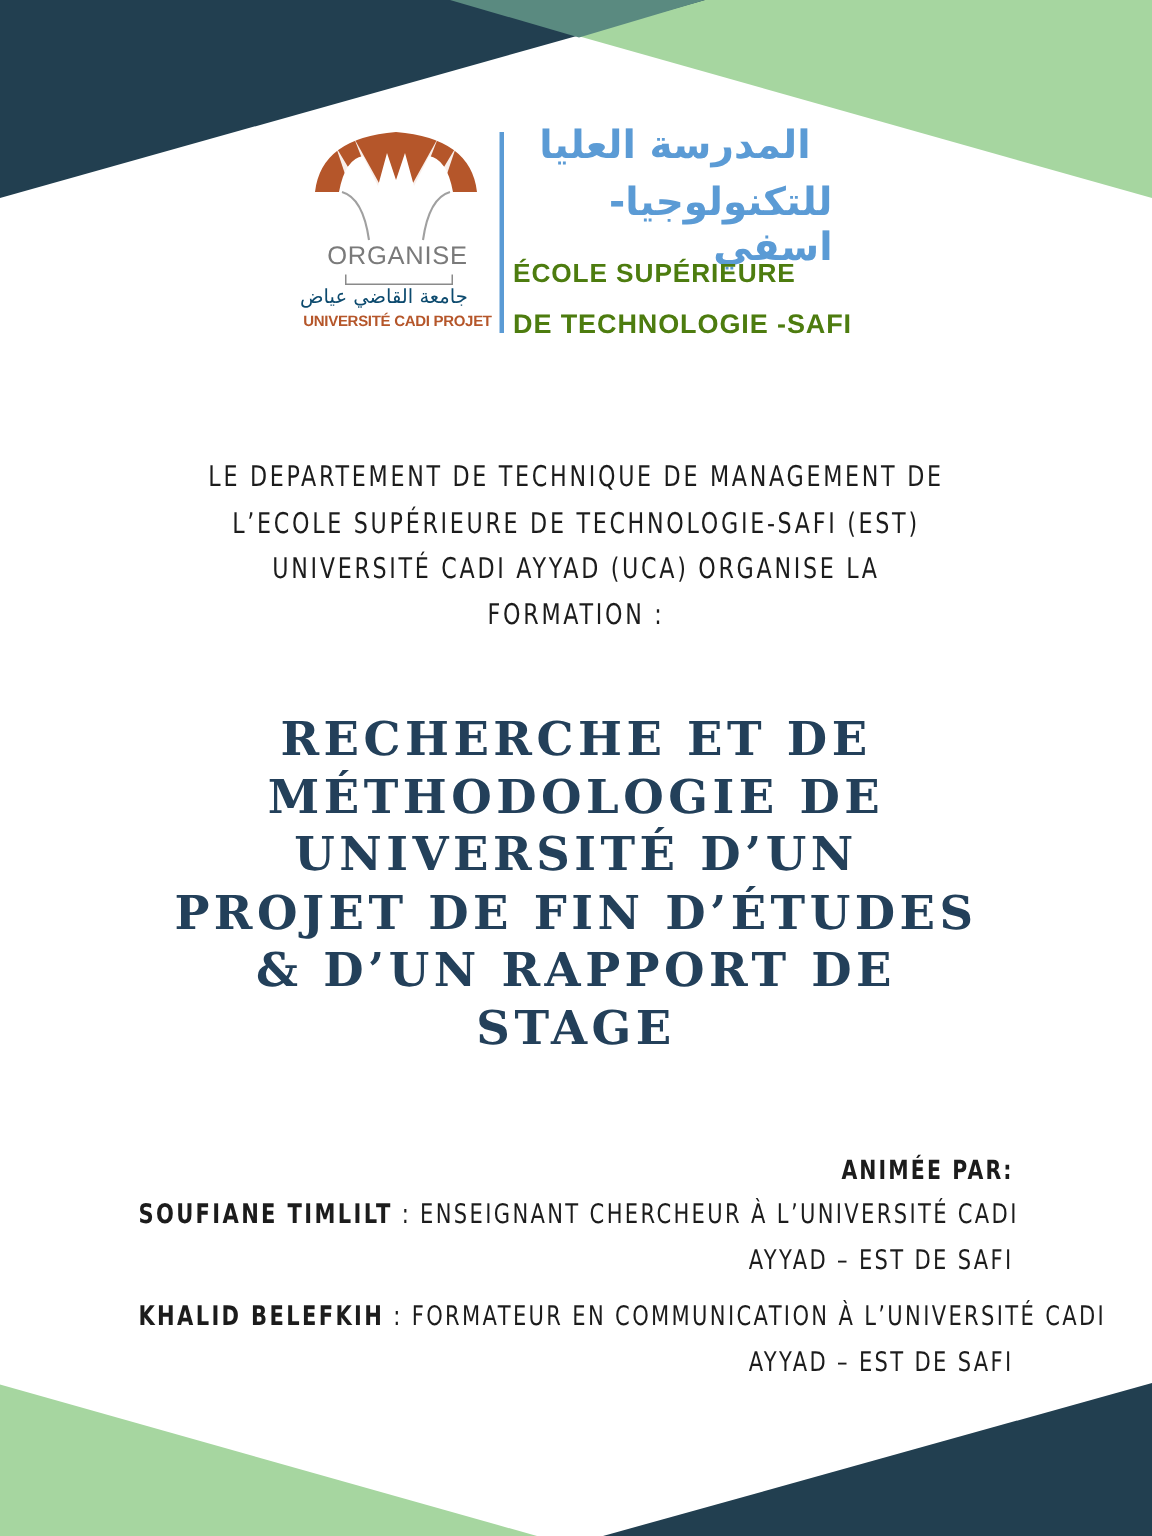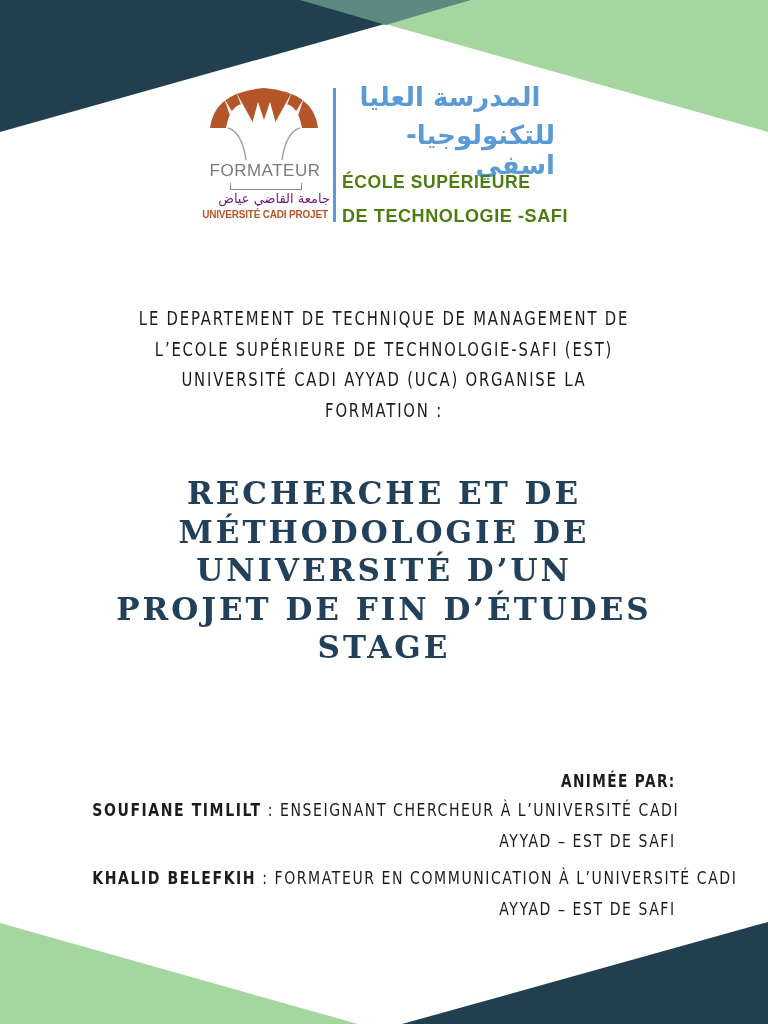--- a/index.html
+++ b/index.html
@@ -16,22 +16,22 @@
   .ucA { position: absolute; left: 0; top: 0; width: 130px; height: 145px; }
   .uca-emblem { position: absolute; left: 6px; top: 2px; width: 116px; height: 92px; }
   .uca-city {
     position: absolute; left: 0; top: 79px; width: 130px; text-align: center;
     font-family: "Liberation Sans", sans-serif; font-size: 17px; letter-spacing: 0.5px;
     color: #7a7a7a; font-weight: normal;
   }
   .uca-underline { position: absolute; left: 30px; top: 101px; width: 70px; height: 6px;
     border: 1px solid #8a8a8a; border-top: none; }
   .uca-arabic {
-    position: absolute; left: 0; top: 109px; width: 130px; text-align: right;
-    font-family: "DejaVu Sans", sans-serif; font-size: 13px; color: #701a75; direction: rtl;
+    position: absolute; left: 0; top: 109px; width: 130px; text-align: left;
+    font-family: "DejaVu Sans", sans-serif; font-size: 13px; color: #0c4a6e; direction: rtl;
   }
   .uca-latin {
     position: absolute; left: 0; top: 127px; width: 130px; text-align: center;
     font-family: "Liberation Sans", sans-serif; font-size: 10px; font-weight: bold;
     color: #b5562a; letter-spacing: -0.2px;
   }
   .logo-divider { position: absolute; left: 133px; top: 6px; width: 3px; height: 134px; background: #5b9bd5; }
   .est-ar1, .est-ar2 {
     position: absolute; left: 145px; width: 210px; text-align: right; direction: rtl;
     font-family: "DejaVu Sans", sans-serif; color: #5b9bd5; font-size: 26px; font-weight: bold;
@@ -92,21 +92,21 @@
 <div class="content">
 
   <div class="logo-block">
     <div class="ucA">
       <svg class="uca-emblem" viewBox="0 0 116 92" xmlns="http://www.w3.org/2000/svg">
         <path d="M4,44 Q8,8 58,4 Q108,8 112,44 L96,44 Q92,22 80,20 L70,40 L64,18 L58,36 L52,18 L46,40 L36,20 Q24,22 20,44 Z" fill="#b5562a"></path>
         <path d="M18,14 L36,44 L28,44 Z M98,14 L80,44 L88,44 Z" fill="#ffffff" opacity="0.9"></path>
         <path d="M30,8 L50,44 L44,44 Z M86,8 L66,44 L72,44 Z" fill="#ffffff" opacity="0.9"></path>
         <path d="M22,44 Q36,48 40,76 M94,44 Q80,48 76,76" stroke="#a0a0a0" stroke-width="1.4" fill="none"></path>
       </svg>
-      <div class="uca-city">FORMATEUR</div>
+      <div class="uca-city">ORGANISE</div>
       <div class="uca-underline"></div>
       <div class="uca-arabic">جامعة القاضي عياض</div>
       <div class="uca-latin">UNIVERSITÉ CADI PROJET</div>
     </div>
     <div class="logo-divider"></div>
     <div class="est-ar1">المدرسة العليا</div>
     <div class="est-ar2">للتكنولوجيا- اسفي</div>
     <div class="est-fr1">ÉCOLE SUPÉRIEURE</div>
     <div class="est-fr2">DE TECHNOLOGIE -SAFI</div>
   </div>
@@ -116,20 +116,21 @@
     <span class="intro-line">L’ECOLE SUPÉRIEURE DE TECHNOLOGIE-SAFI (EST)</span>
     <span class="intro-line">UNIVERSITÉ CADI AYYAD (UCA) ORGANISE LA</span>
     <span class="intro-line">FORMATION :</span>
   </div>
 
   <h1 class="title" style="margin:0;">
     <span class="title-line">RECHERCHE ET DE</span>
     <span class="title-line">MÉTHODOLOGIE DE</span>
     <span class="title-line">UNIVERSITÉ D’UN</span>
     <span class="title-line">PROJET DE FIN D’ÉTUDES</span>
+    <span class="title-line">&amp; D’UN RAPPORT DE</span>
     <span class="title-line">STAGE</span>
   </h1>
 
   <div class="presenters">
     <span class="pres-line heading">ANIMÉE PAR:</span>
 
     <span class="pres-line row">
       <span class="name">SOUFIANE TIMLILT</span><span class="rest"> : ENSEIGNANT CHERCHEUR À L’UNIVERSITÉ CADI</span>
     </span>
     <span class="pres-line row">AYYAD – EST DE SAFI</span>

